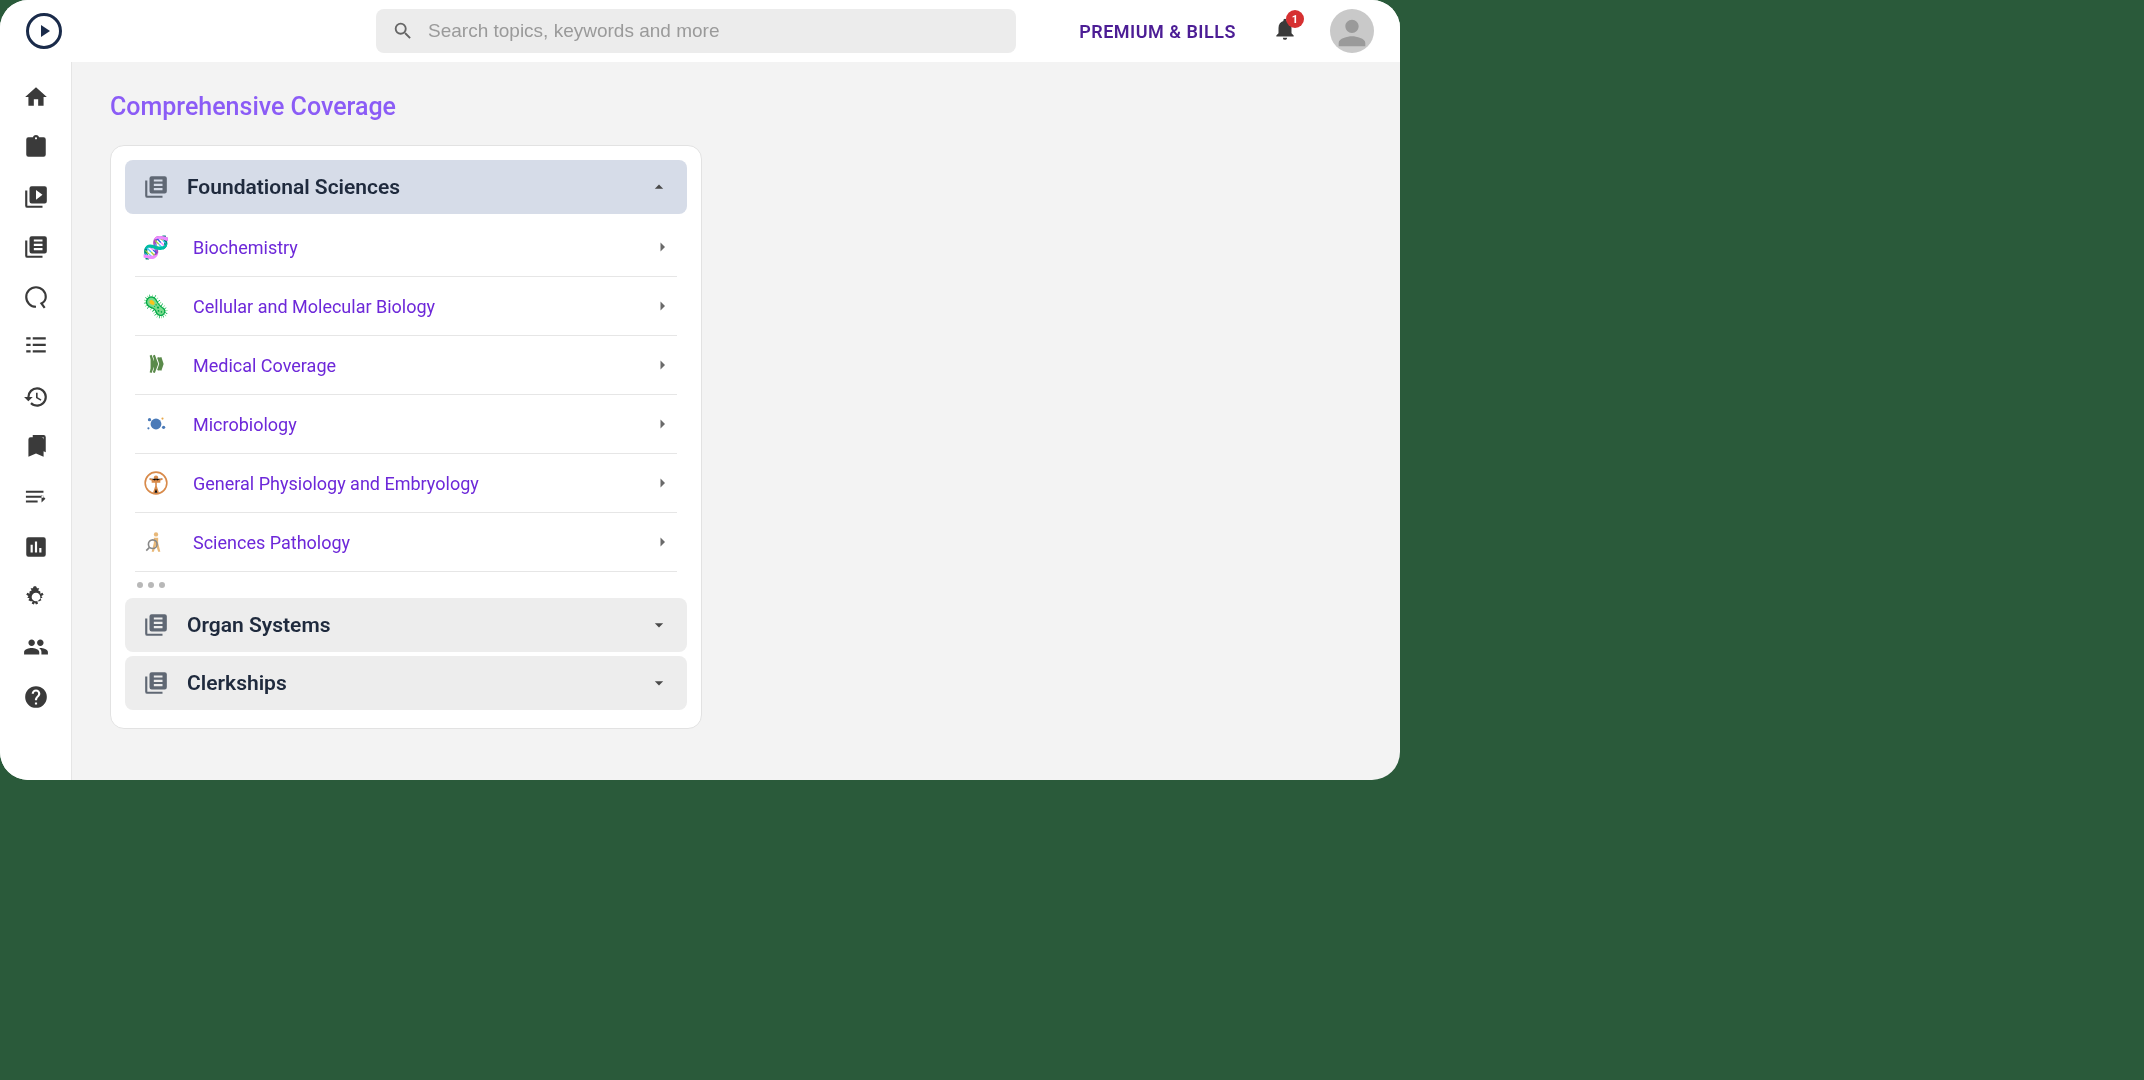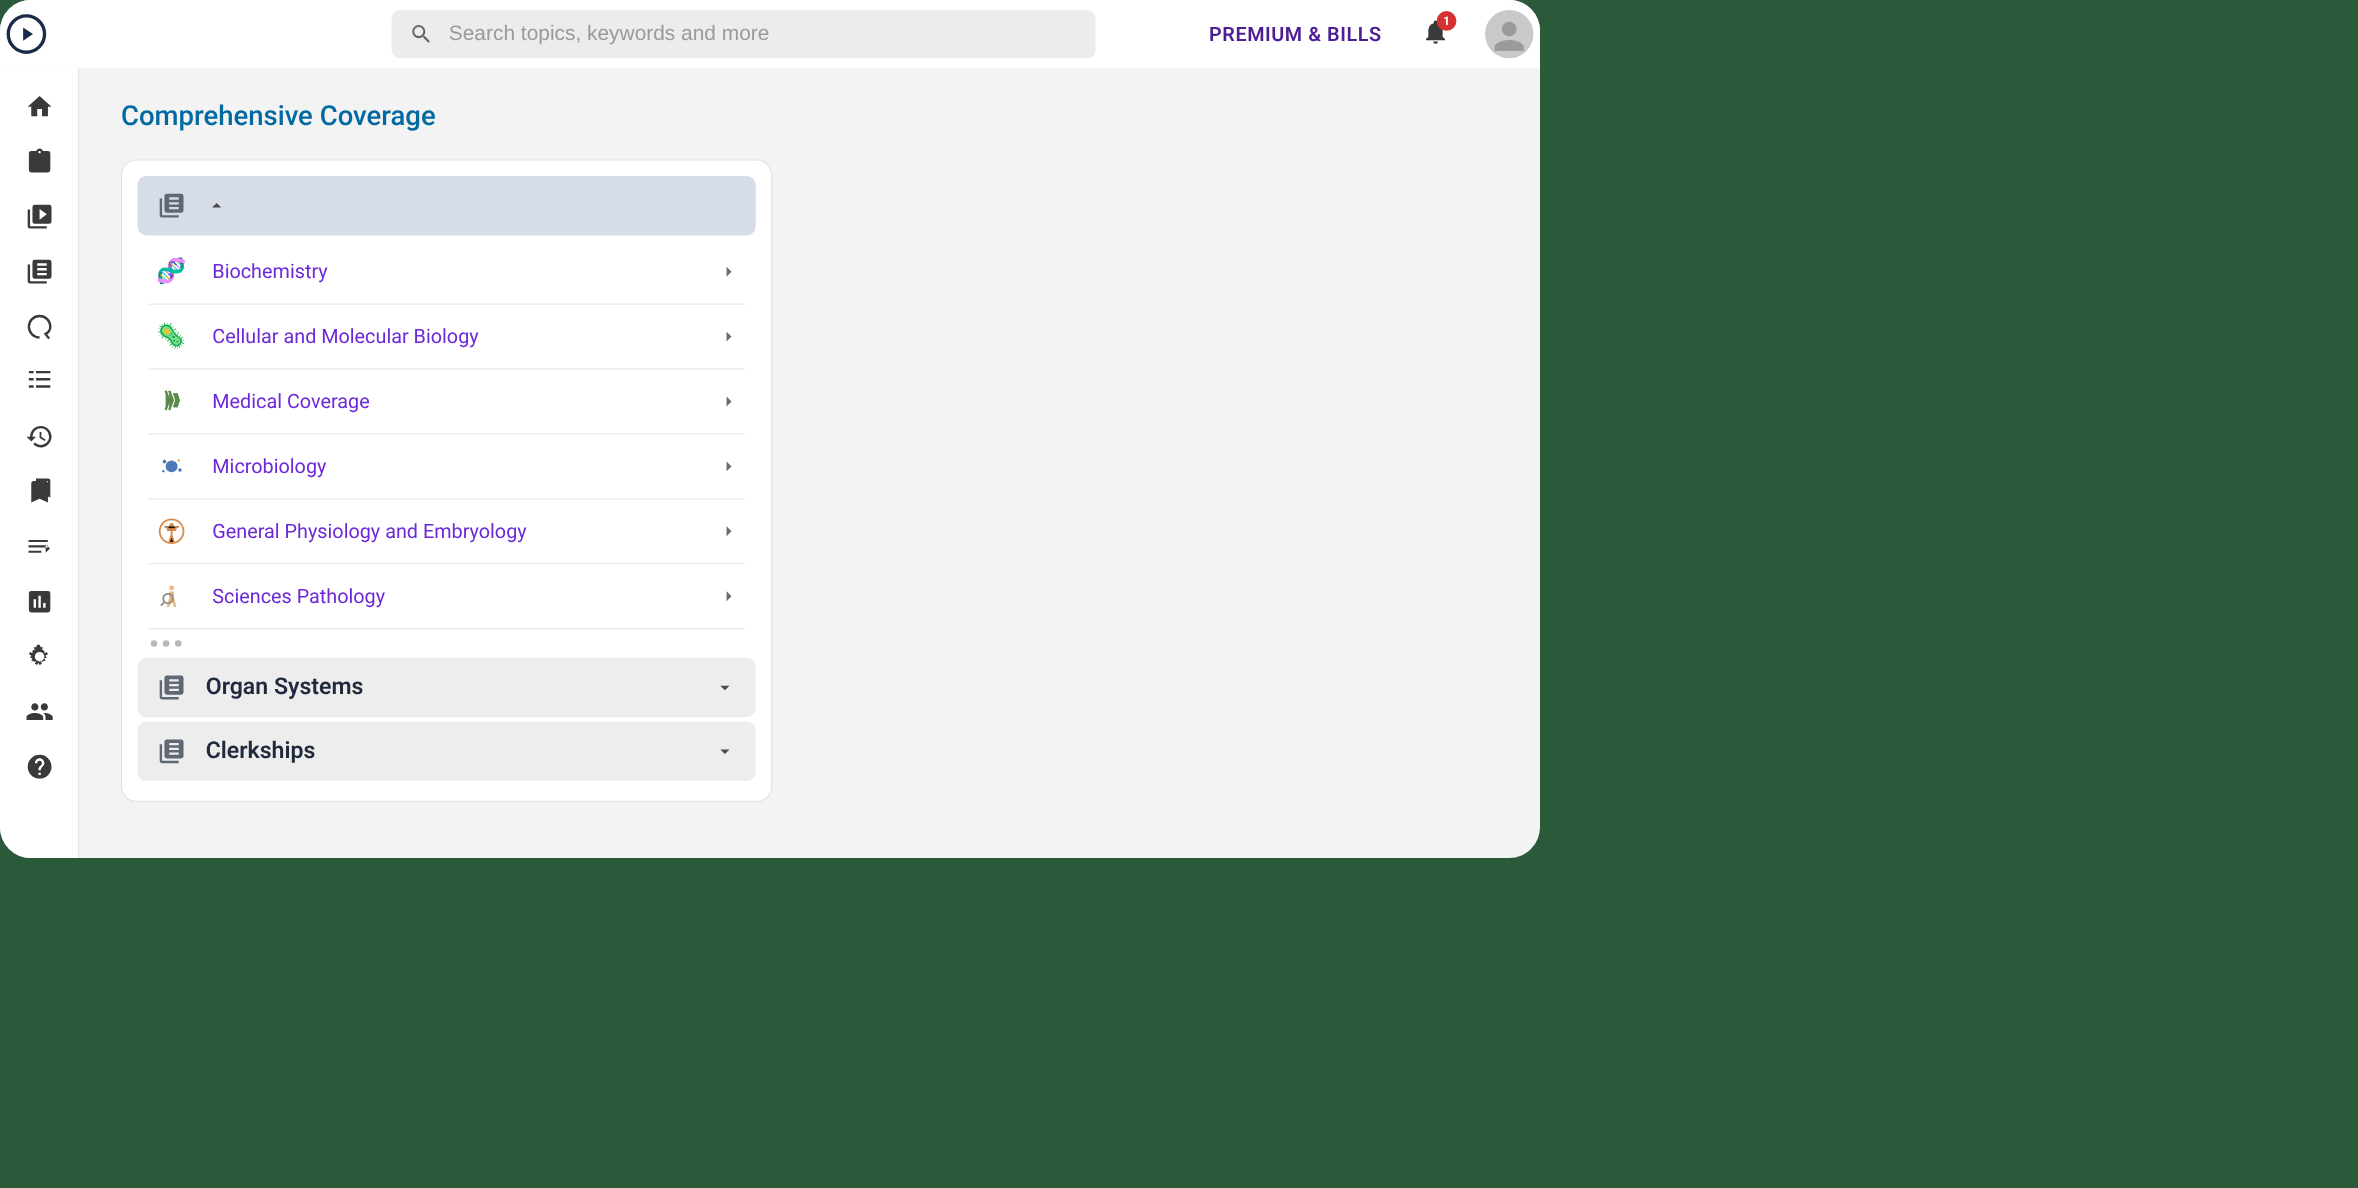--- a/index.html
+++ b/index.html
@@ -18,21 +18,21 @@
     overflow: hidden;
     display: flex;
     flex-direction: column;
     position: relative;
   }
   .topbar {
     height: 62px;
     background: #fff;
     display: flex;
     align-items: center;
-    padding: 0 6px;
+    padding: 0 26px;
     gap: 14px;
   }
   .logo {
     width: 36px; height: 36px;
     border: 3px solid #1a2b4a;
     border-radius: 50%;
     display: flex; align-items: center; justify-content: center;
     position: relative;
   }
   .logo::after {
@@ -94,21 +94,21 @@
   .side-ico {
     width: 26px; height: 26px; fill: #3a3a3a; cursor: pointer;
   }
 
   .main {
     flex: 1;
     padding: 30px 38px;
     overflow: auto;
   }
   .page-title {
-    font-size: 25px; font-weight: 500; color: #0369a1; margin-bottom: 24px;
+    font-size: 25px; font-weight: 500; color: #8b5cf6; margin-bottom: 24px;
   }
   .panel {
     width: 592px;
     background: #fff;
     border: 1px solid #e2e2e2;
     border-radius: 14px;
     padding: 14px;
   }
   .section-head {
     display: flex; align-items: center; gap: 18px;
@@ -222,20 +222,21 @@
 
     <div class="main">
       <div class="page-title">Comprehensive Coverage</div>
 
       <div class="panel">
 
         <div class="section-head expanded">
           <svg class="shelf-ico" viewBox="0 0 24 24">
               <path d="M4 6H2v14a2 2 0 002 2h14v-2H4V6zm16-4H8a2 2 0 00-2 2v12a2 2 0 002 2h12a2 2 0 002-2V4a2 2 0 00-2-2zm-2 9H10v-2h8v2zm0 4H10v-2h8v2zm0-8H10V5h8v2z"></path>
             </svg>
+          <div class="sh-title">Foundational Sciences</div>
           <svg class="chev" viewBox="0 0 24 24">
               <path d="M7 10l5 5 5-5z"></path>
             </svg>
         </div>
 
         <div class="topic-row">
           <div class="topic-ico">🧬</div>
           <div class="topic-label">Biochemistry</div>
           <svg class="chev" viewBox="0 0 24 24">
               <path d="M10 6l6 6-6 6V6z"></path>

